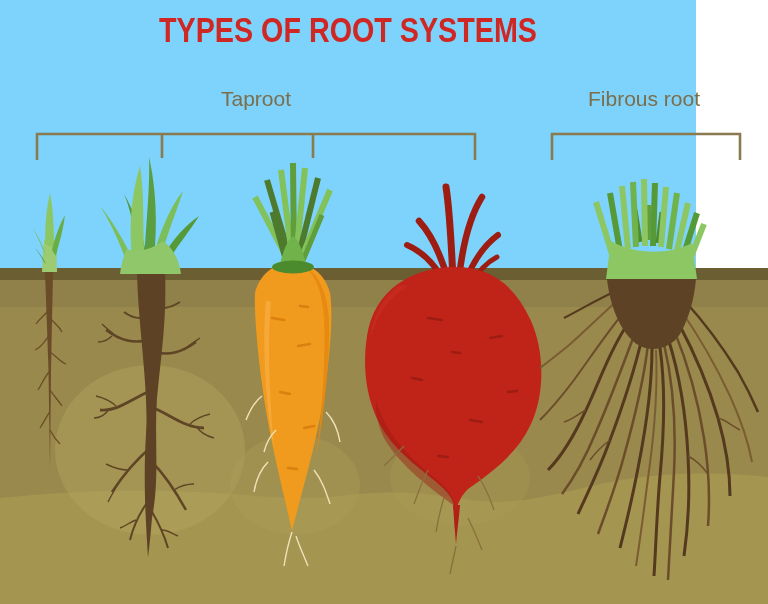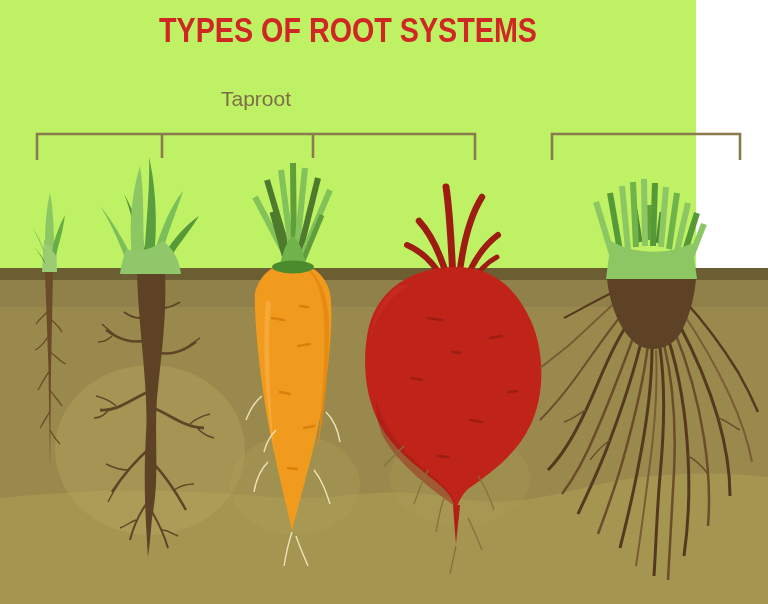--- a/index.html
+++ b/index.html
@@ -1,18 +1,18 @@
 <!DOCTYPE html>
 <html><head>
 <meta charset="utf-8">
 <style>
   html,body{margin:0;padding:0;}
   body{width:768px;height:604px;overflow:hidden;background:#fff;
        font-family:"Liberation Sans", sans-serif;}
-  .stage{position:relative;width:696px;height:604px;background:#bef264;}
+  .stage{position:relative;width:696px;height:604px;background:#7dd3fc;}
   .stage svg{position:absolute;left:0;top:0;}
   .title{position:absolute;left:0;right:0;top:11px;text-align:center;
          font-size:35px;font-weight:bold;letter-spacing:0px;line-height:1.1;
          transform:scaleX(.82);transform-origin:50% 50%;color:#cf2723;}
   .grp-label{position:absolute;top:87px;font-size:21px;color:#7d6d48;
              transform:translateX(-50%);white-space:nowrap;}
   .lbl-tap{left:256px;}
   .lbl-fib{left:644px;}
 </style>
 </head>
@@ -207,14 +207,15 @@
       <path d="M691,257 L704,224" stroke="#8cc764" stroke-width="6"></path>
     </g>
     <path d="M606,279 L697,279 L692,243 C670,255 634,255 611,241 Z" fill="#8cc764"></path>
   </g>
 </svg>
 
 <div class="title" style="color: rgb(207, 39, 35);">TYPES OF ROOT SYSTEMS</div>
 
 <div class="grp-label lbl-tap" style="color: rgb(125, 109, 72);">Taproot</div>
 
+<div class="grp-label lbl-fib" style="color: rgb(125, 109, 72);">Fibrous root</div>
 
 </div>
 
 </body></html>

